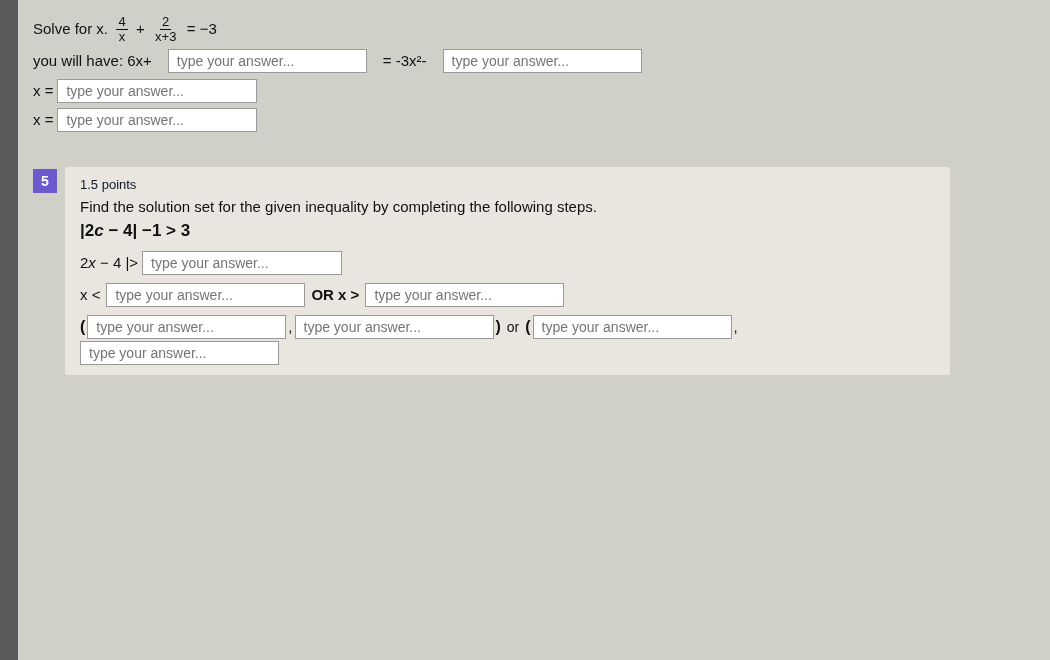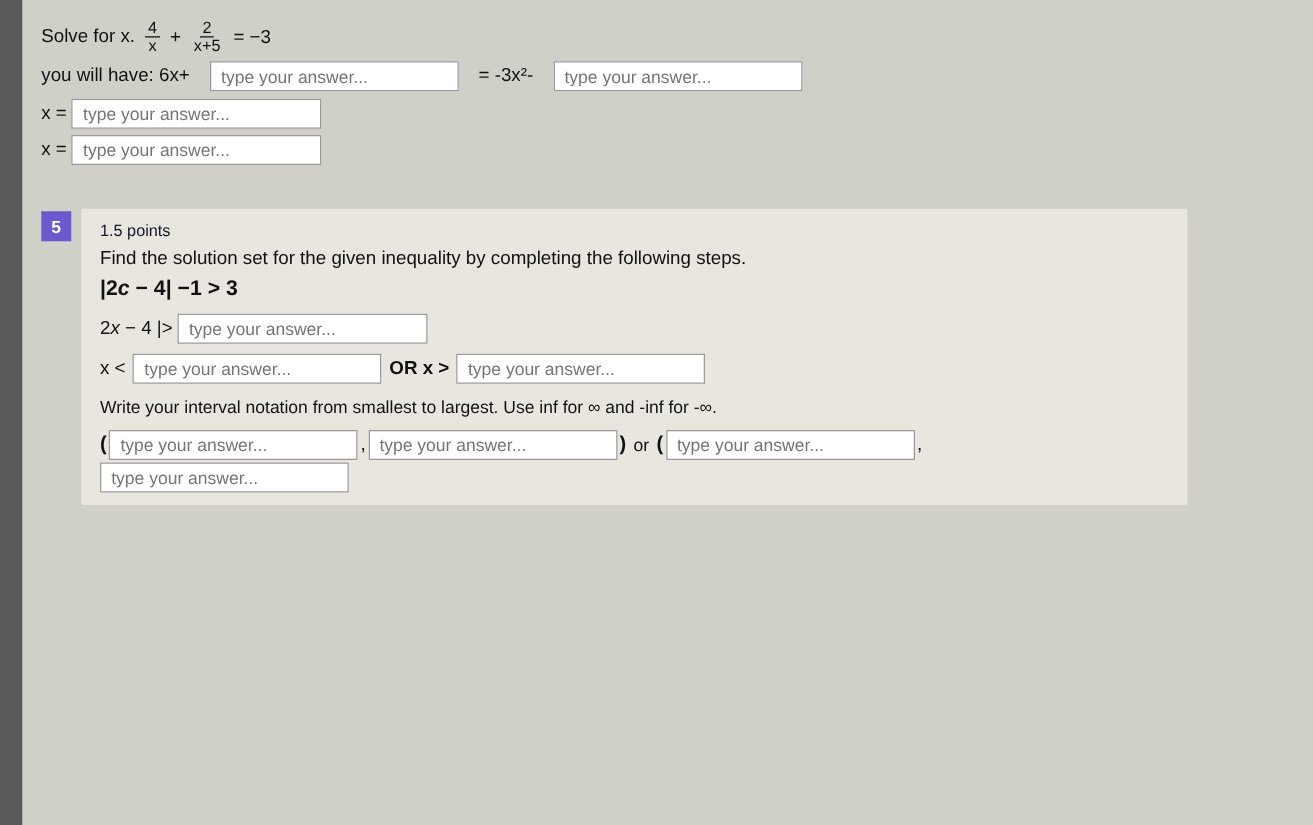--- a/index.html
+++ b/index.html
@@ -209,21 +209,21 @@
       <div class="q4-title">
         Solve for x.&nbsp;
         <span>
           <span class="math-frac">
             <span class="num">4</span>
             <span class="den">x</span>
           </span>
           &nbsp;+&nbsp;
           <span class="math-frac">
             <span class="num">2</span>
-            <span class="den">x+5</span>
+            <span class="den">x+3</span>
           </span>
           &nbsp;= −3
         </span>
       </div>
 
 
       <div class="q4-row">
         <span class="q4-text">you will have: 6x+</span>
         <input class="input-box input-box-medium" type="text" placeholder="type your answer..." style="">
         <span class="q4-text">= -3x²-</span>
@@ -254,21 +254,20 @@
           <input class="input-box input-box-wide" type="text" placeholder="type your answer..." style="">
         </div>
 
         <div class="q5-step2">
           <span class="q5-step2-text">x &lt;</span>
           <input class="input-box input-box-small" type="text" placeholder="type your answer..." style="">
           <span class="or-text">OR x &gt;</span>
           <input class="input-box input-box-small" type="text" placeholder="type your answer..." style="">
         </div>
 
-        <div class="q5-step3">Write your interval notation from smallest to largest. Use inf for ∞ and -inf for -∞.</div>
 
         <div class="q5-interval-row">
           <span class="interval-paren">(</span>
           <input class="input-box" style="min-width: 150px;" type="text" placeholder="type your answer...">
           <span>,</span>
           <input class="input-box" style="min-width: 150px;" type="text" placeholder="type your answer...">
           <span class="interval-paren">)</span>
           <span class="or-text-small">or</span>
           <span class="interval-paren">(</span>
           <input class="input-box" style="min-width: 150px;" type="text" placeholder="type your answer...">

